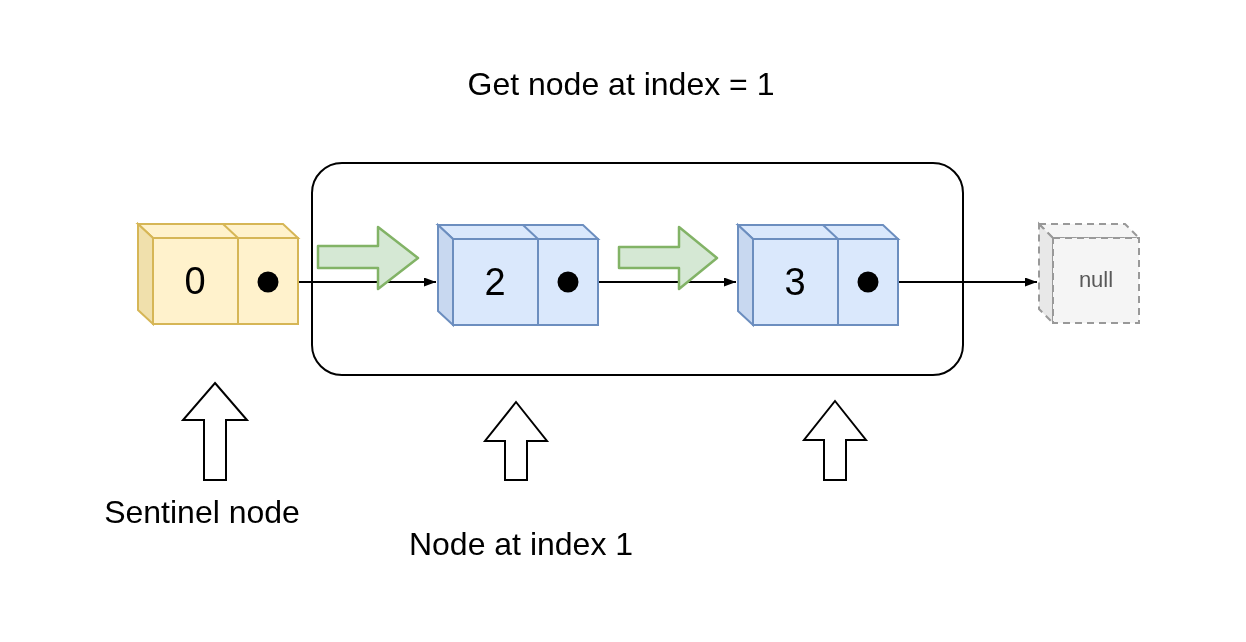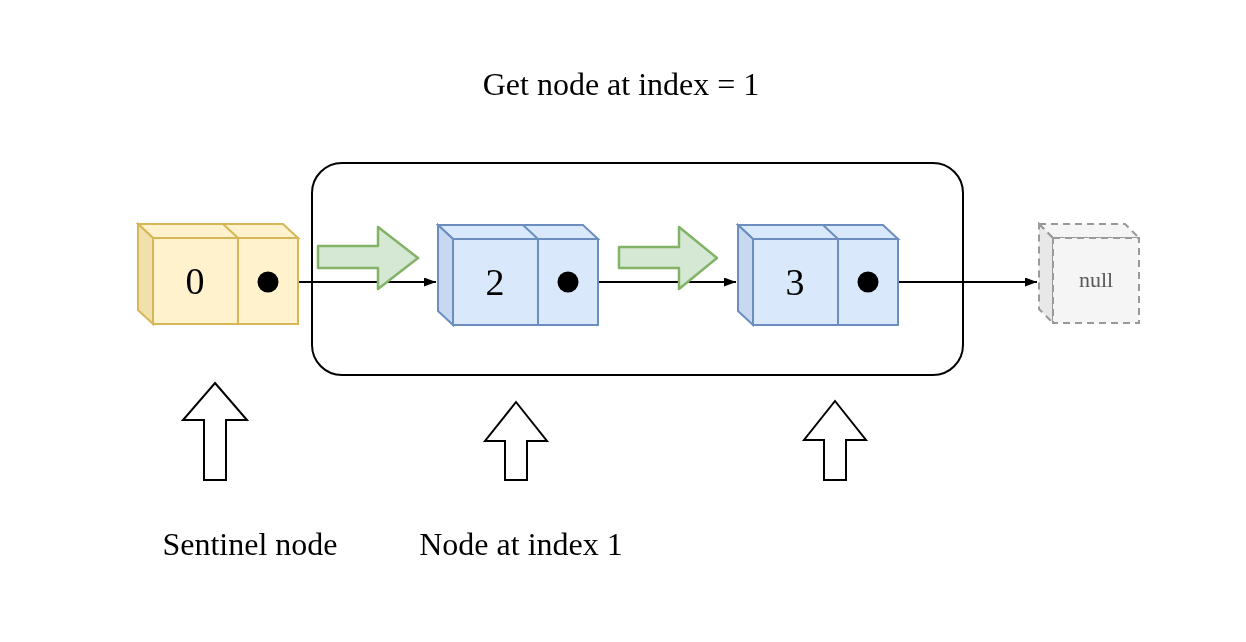--- a/index.html
+++ b/index.html
@@ -1,21 +1,21 @@
 <!DOCTYPE html>
 <html style="--sentinel-fill: #FFF2CC; --sentinel-side: #F0E0AC; --sentinel-stroke: #D6B656; --node-fill: #DAE8FC; --node-side: #C8D8F0; --node-stroke: #6C8EBF; --terminator-fill: #F5F5F5; --terminator-side: #E8E8E8; --terminator-stroke: #999999; --terminator-text: #595959; --traverse-arrow-fill: #D5E8D4; --traverse-arrow-stroke: #82B366; --ink: #000000;"><head>
 <meta charset="utf-8">
 <style>
   html, body { margin: 0; padding: 0; background: #ffffff; }
   .stage {
     position: relative;
     width: 1246px;
     height: 642px;
     background: #ffffff;
-    font-family: Liberation Serif, serif;
+    font-family: Liberation Sans, sans-serif;
     overflow: hidden;
     border-radius: 10px;
   }
   .stage svg { position: absolute; left: 0; top: 0; }
 
   
   .outline       { fill: none; stroke: var(--ink); stroke-width: 2; }
   .conn          { stroke: var(--ink); stroke-width: 2; fill: none; }
   .dot           { fill: var(--ink); stroke: none; }
 
@@ -110,15 +110,15 @@
   </svg>
 
   <div class="txt title-txt" style="left:621px; top:84px;">Get node at index = 1</div>
 
   <div class="txt value-txt" style="left:195px; top:281px;">0</div>
   <div class="txt value-txt" style="left:495px; top:282px;">2</div>
   <div class="txt value-txt" style="left:795px; top:282px;">3</div>
 
   <div class="txt null-txt" style="left:1096px; top:280px;">null</div>
 
-  <div class="txt caption-txt" style="left:202px; top:544px;margin-left:48px;">Sentinel node</div>
+  <div class="txt caption-txt" style="left:202px; top:512px;">Sentinel node</div>
   <div class="txt caption-txt" style="left:521px; top:544px;">Node at index 1</div>
 </div>
 
 </body></html>

